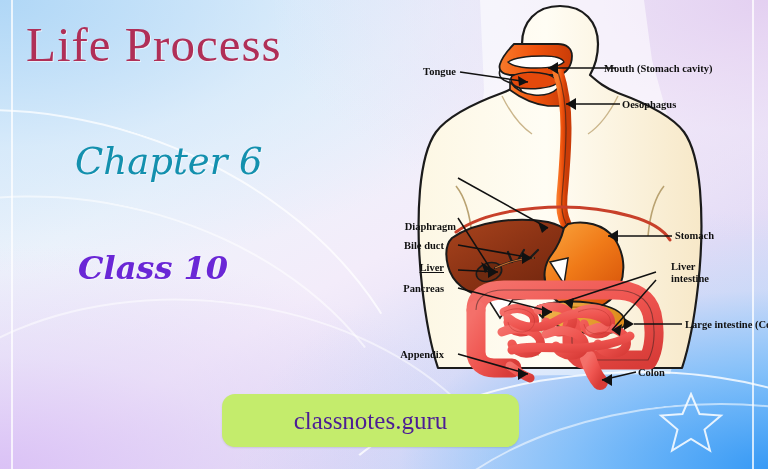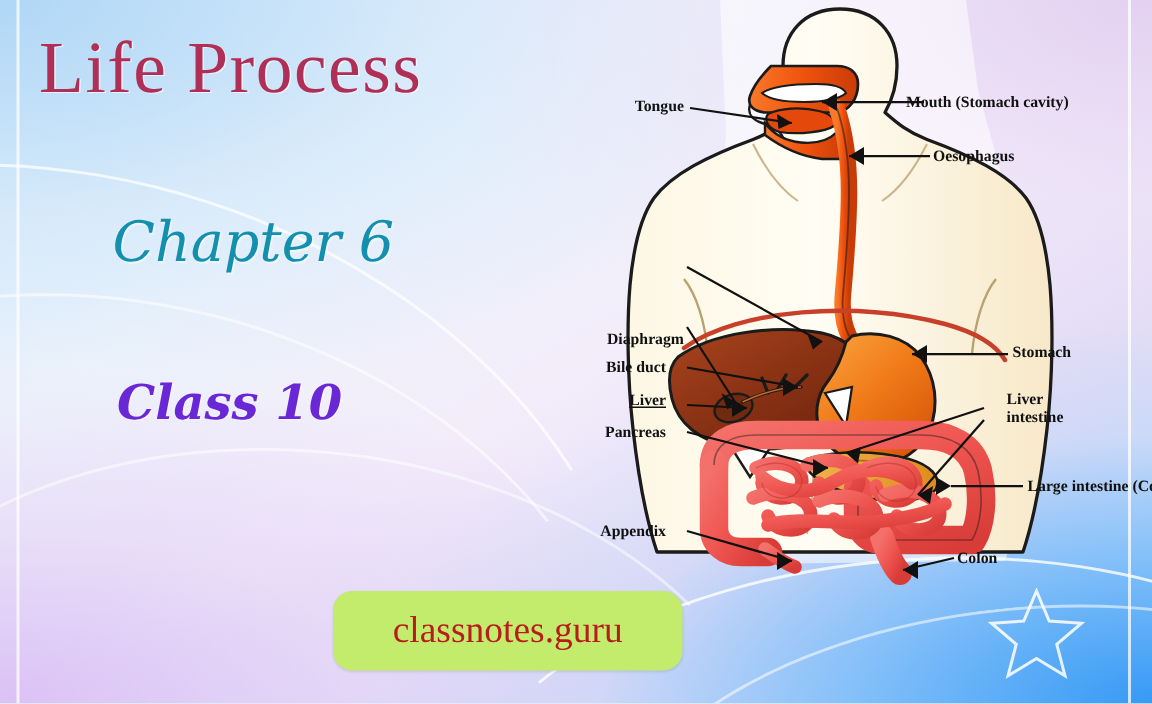--- a/index.html
+++ b/index.html
@@ -50,25 +50,25 @@
   .classline{
     position:absolute;left:78px;top:252px;
     font-family:"DejaVu Serif", serif;
     font-style:italic;font-size:32px;font-weight:700;
     color:#6a27d6;white-space:nowrap;line-height:1.03;
     text-shadow:1px 1px 1px rgba(255,255,255,0.5);
   }
   .classline .l2{display:block;margin-left:12px;}
 
   .brand{
-    position:absolute;left:222px;top:394px;width:233px;height:53px;
+    position:absolute;left:222px;top:394px;width:297px;height:53px;
     background:#c4ec6c;border-radius:13px;
     box-shadow:0 1px 2px rgba(0,0,0,0.10);
     display:flex;align-items:center;justify-content:center;
-    font-family:"Liberation Serif", serif;font-size:25px;color:#b91c1c;
+    font-family:"Liberation Serif", serif;font-size:25px;color:#4c1d95;
   }
 
   
   .star{position:absolute;left:658px;top:392px;width:66px;height:64px;}
 
   
   #diagram{position:absolute;left:352px;top:0;width:416px;height:400px;}
   #diagram svg{display:block;}
   .lbl{
     position:absolute;font-family:"Liberation Serif", serif;

